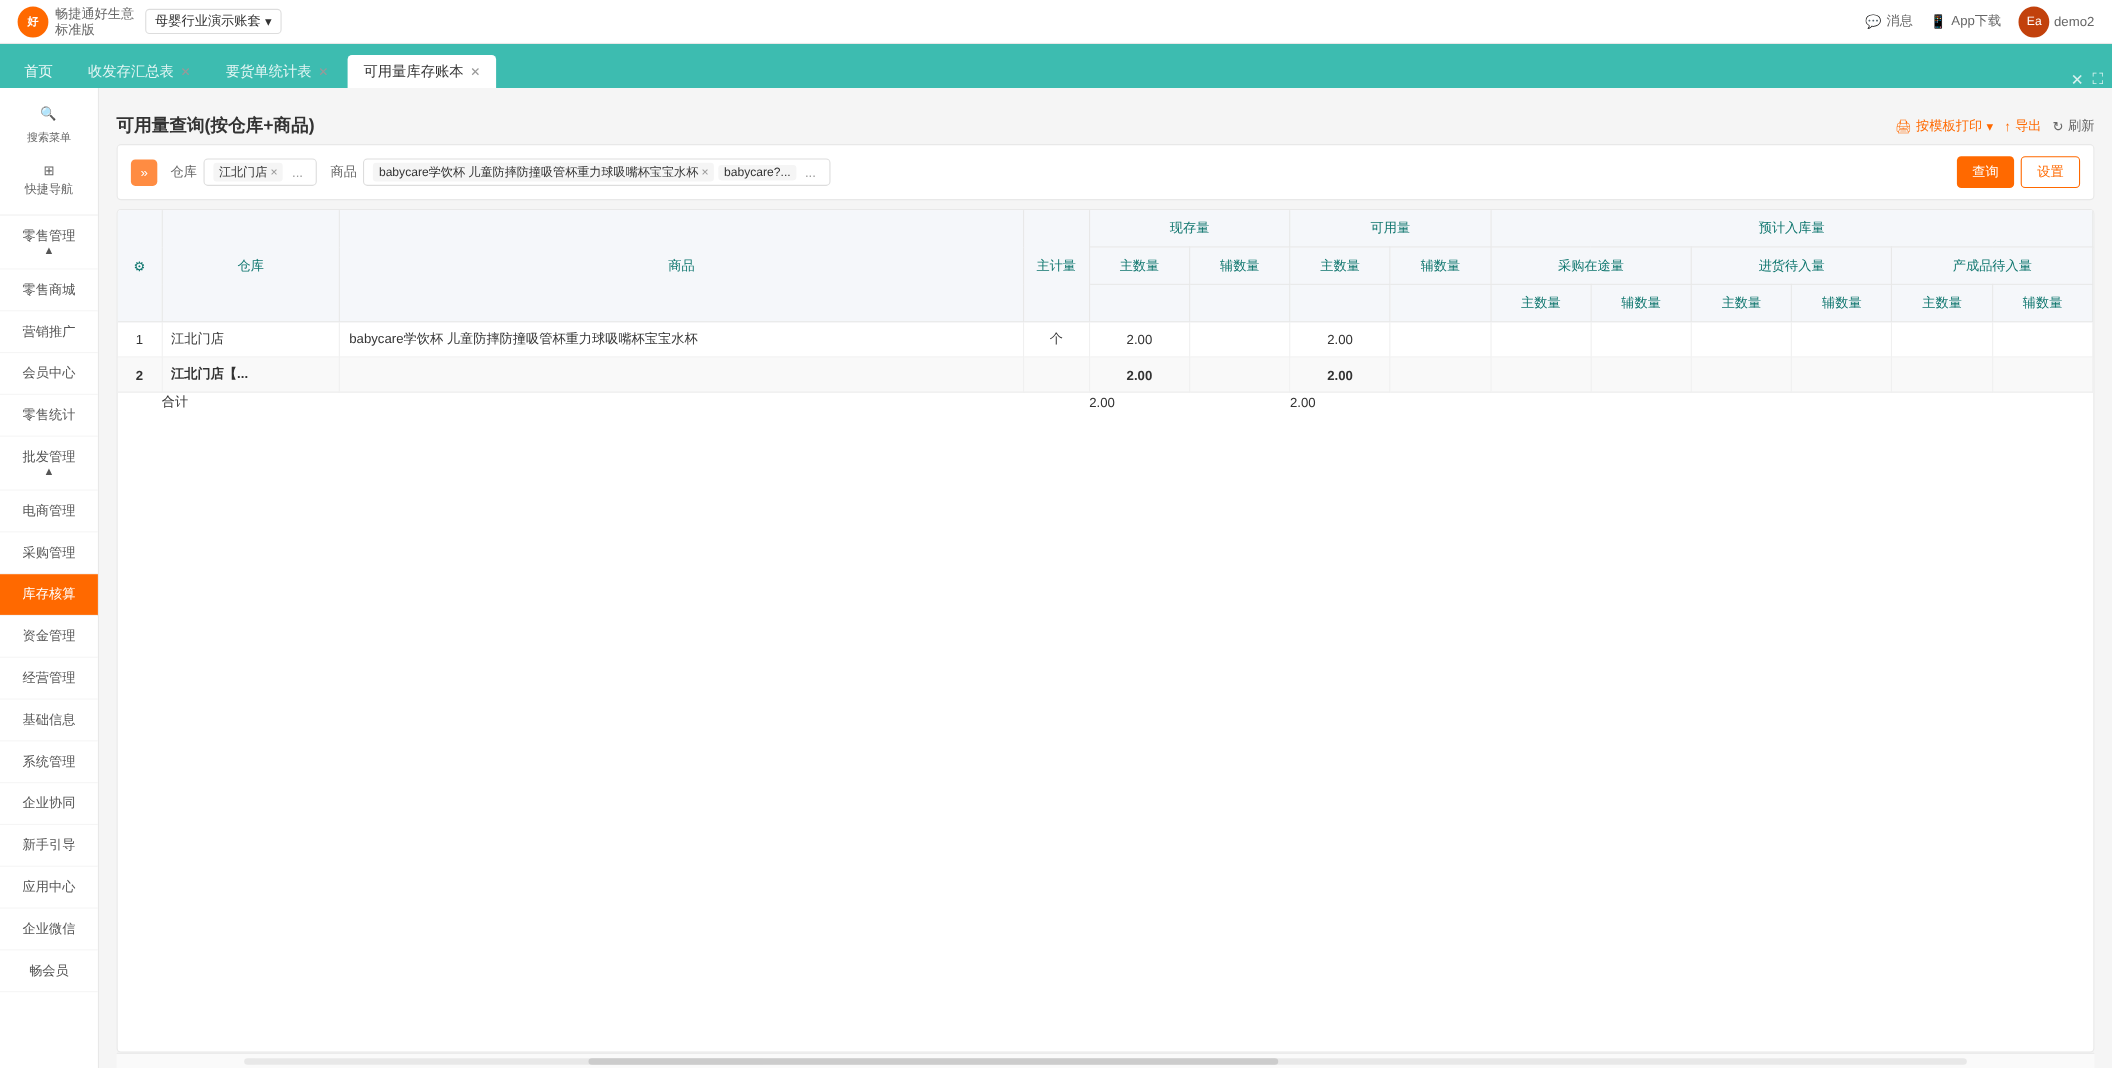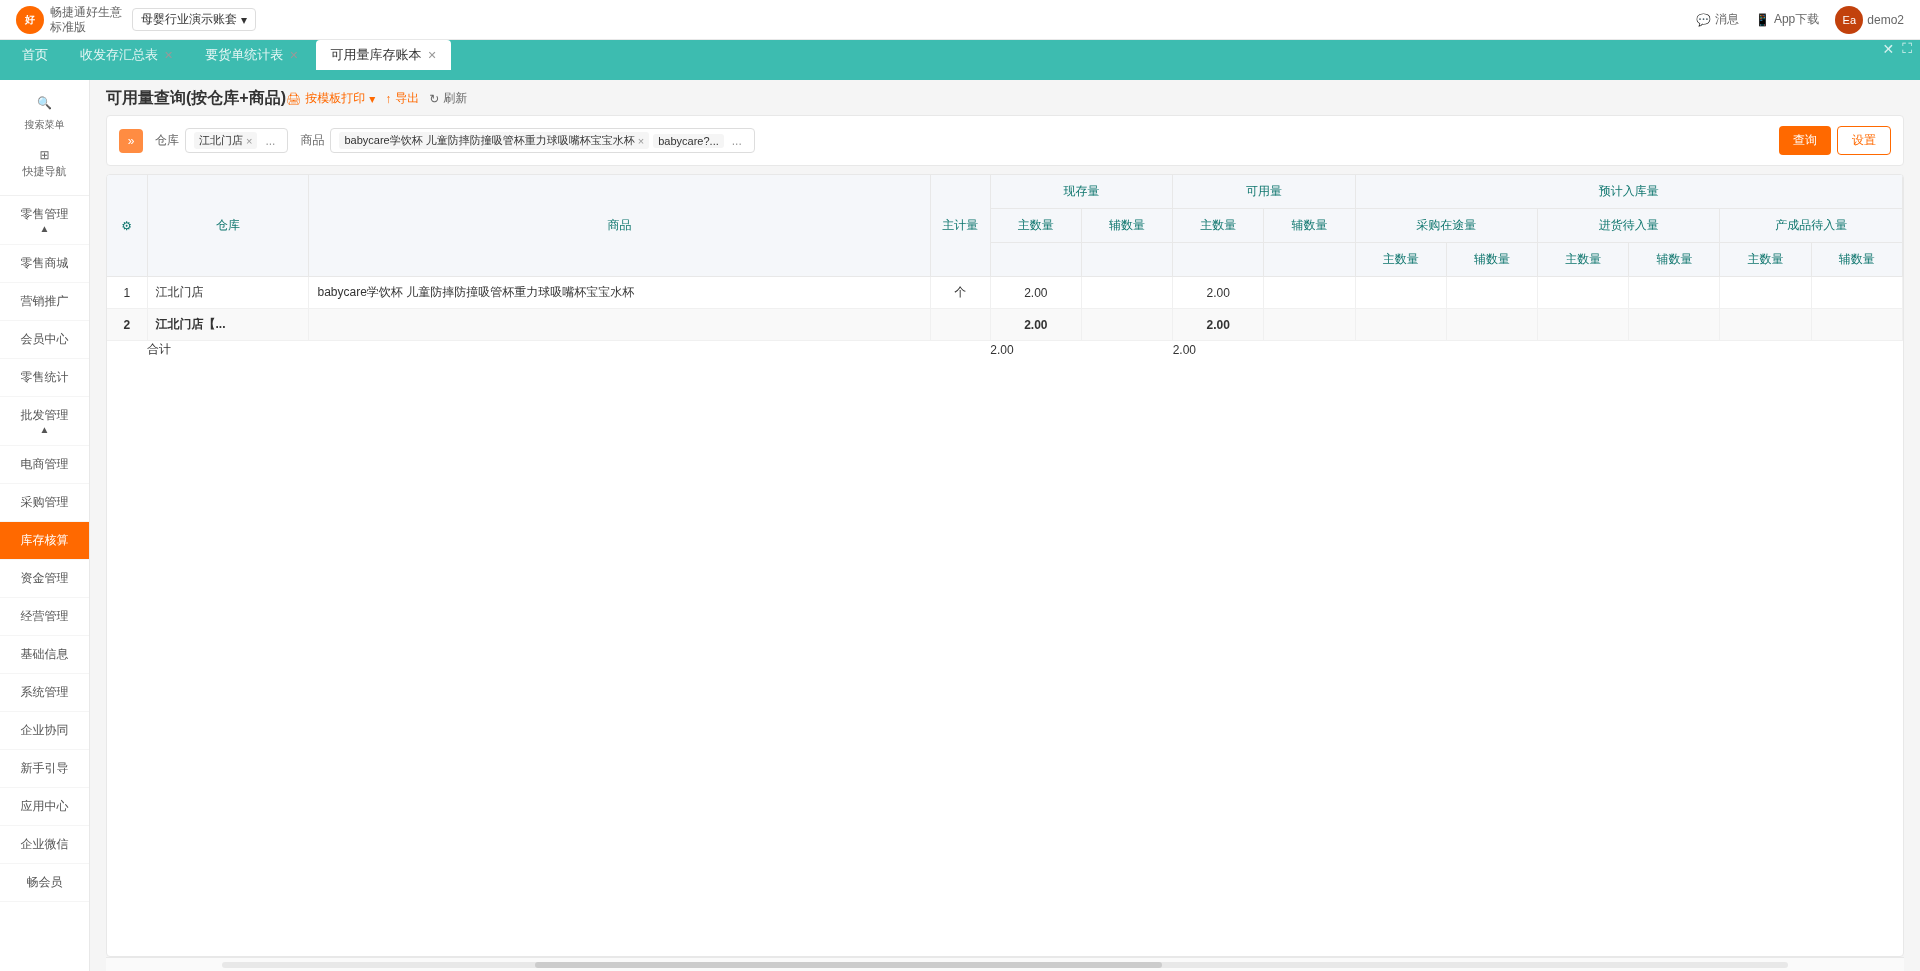--- a/index.html
+++ b/index.html
@@ -10,21 +10,21 @@
     .top-bar-left { display: flex; align-items: center; gap: 10px; }
     .logo-area { display: flex; align-items: center; gap: 6px; }
     .logo-icon { width: 28px; height: 28px; background: #ff6900; border-radius: 50%; display: flex; align-items: center; justify-content: center; color: white; font-size: 10px; font-weight: bold; }
     .logo-text { font-size: 12px; color: #666; line-height: 1.2; }
     .org-selector { display: flex; align-items: center; gap: 4px; border: 1px solid #ddd; border-radius: 4px; padding: 2px 8px; font-size: 12px; color: #333; cursor: pointer; background: #fff; }
     .top-bar-right { display: flex; align-items: center; gap: 16px; }
     .top-right-item { display: flex; align-items: center; gap: 4px; font-size: 12px; color: #666; cursor: pointer; }
     .avatar { width: 28px; height: 28px; background: #c2410c; border-radius: 50%; display: flex; align-items: center; justify-content: center; color: white; font-size: 11px; }
 
     
-    .tab-bar { height: 40px; background: #3dbcb0; display: flex; align-items: flex-start; padding: 0 8px; gap: 4px; flex-shrink: 0; position: relative; }
+    .tab-bar { height: 40px; background: #3dbcb0; display: flex; align-items: flex-end; padding: 0 8px; gap: 4px; flex-shrink: 0; position: relative; }
     .tab { display: flex; align-items: center; gap: 6px; padding: 6px 14px; border-radius: 4px 4px 0 0; font-size: 13px; cursor: pointer; color: rgba(255,255,255,0.85); }
     .tab.active { background: #fff; color: #333; border-radius: 4px 4px 0 0; }
     .tab .tab-close { font-size: 11px; color: #999; cursor: pointer; }
     .tab-home { color: rgba(255,255,255,0.9); padding: 6px 14px; cursor: pointer; font-size: 13px; }
     .tab-bar-right { margin-left: auto; display: flex; align-items: center; gap: 8px; }
     .tab-bar-right span { color: rgba(255,255,255,0.8); font-size: 16px; cursor: pointer; }
 
     
     .main-layout { display: flex; flex: 1; overflow: hidden; }
 
@@ -34,21 +34,21 @@
     .sidebar-search { padding: 8px 10px; font-size: 12px; color: #666; cursor: pointer; text-align: center; }
     .sidebar-nav { padding: 8px 0; font-size: 12px; color: #666; cursor: pointer; text-align: center; }
     .sidebar-item { padding: 10px 8px; font-size: 12px; color: #555; cursor: pointer; text-align: center; border-bottom: 1px solid #f5f5f5; display: flex; align-items: center; justify-content: space-between; flex-direction: column; }
     .sidebar-item.active { background: #ff6900; color: #fff; }
     .sidebar-item .arrow { font-size: 10px; }
 
     
     .content-area { flex: 1; overflow: hidden; display: flex; flex-direction: column; background: #f5f5f5; }
 
     
-    .page-header { background: #f5f5f5; padding: 8px 16px 6px; display: flex; align-items: center; flex-shrink: 0; }
+    .page-header { background: #f5f5f5; padding: 24px 16px 6px; display: flex; align-items: center; justify-content: space-between; flex-shrink: 0; }
     .page-title { font-size: 16px; font-weight: bold; color: #333; }
     .page-actions { display: flex; align-items: center; gap: 10px; }
     .action-btn { display: flex; align-items: center; gap: 4px; font-size: 12px; color: #666; cursor: pointer; border: none; background: none; }
     .action-btn-orange { color: #ff6900; }
 
     
     .filter-bar { background: #fff; margin: 0 16px 8px; padding: 10px 12px; border-radius: 4px; display: flex; align-items: center; gap: 12px; flex-shrink: 0; border: 1px solid #e8e8e8; }
     .filter-expand { width: 24px; height: 24px; background: #ff8c42; border-radius: 4px; display: flex; align-items: center; justify-content: center; color: white; cursor: pointer; font-size: 12px; }
     .filter-field { display: flex; align-items: center; gap: 6px; }
     .filter-label { font-size: 12px; color: #666; white-space: nowrap; }

